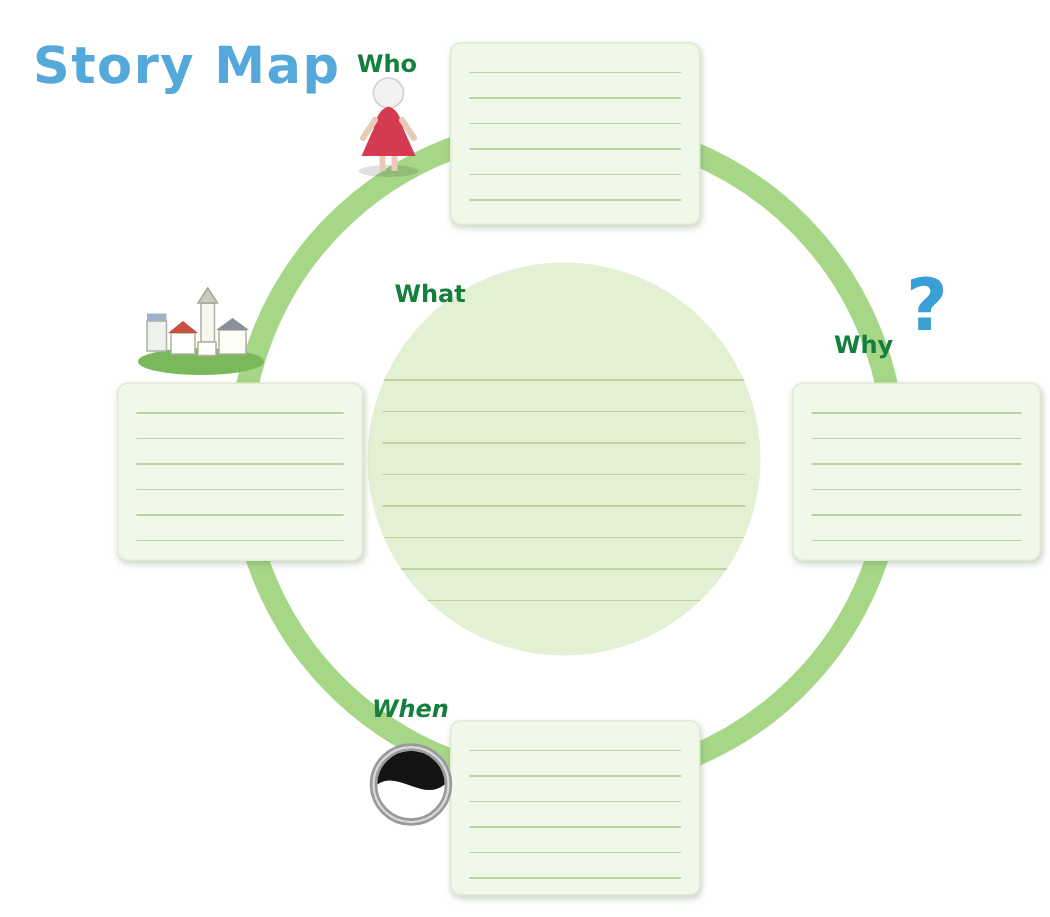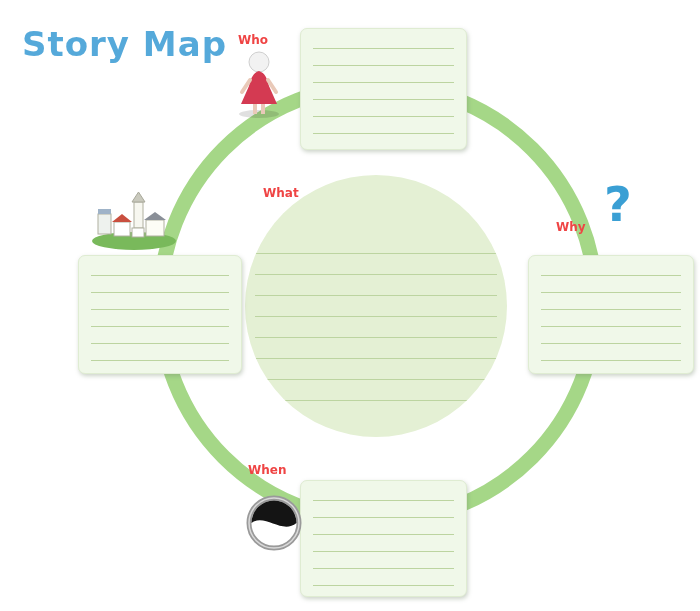--- a/index.html
+++ b/index.html
@@ -15,27 +15,27 @@
   .center-circle {
     position:absolute; left:245px; top:175px; width:262px; height:262px;
     border-radius:50%; background:#e4f0d4; z-index:2; overflow:hidden;
   }
   .center-lines {
     position:absolute; left:10px; right:10px; top:58px; height:172px;
     background-image:repeating-linear-gradient(to bottom,
       transparent 0, transparent 20px, #bcd4a0 20px, #bcd4a0 21px);
   }
   .node-label {
-    position:absolute; font-size:12px; font-weight:bold; color:#ef4444; z-index:4;
+    position:absolute; font-size:16px; font-weight:bold; color:#15803d; z-index:4;
   }
   .what-label  { left:263px; top:186px; z-index:3; }
   .who-label   { left:238px; top:33px; }
   .where-label { left:24px;  top:226px; }
   .why-label   { left:556px; top:220px; }
-  .when-label  { left:248px; top:463px; }
+  .when-label  { left:248px; top:463px;font-style:italic; }
   .note {
     position:absolute; background:#f0f8e9; border:1px solid #dfecd2;
     border-radius:7px; box-shadow:1px 2px 4px rgba(110,130,100,0.35); z-index:3;
   }
   .note-lines {
     position:absolute; left:12px; right:12px; top:3px; bottom:6px;
     background-image:repeating-linear-gradient(to bottom,
       transparent 0, transparent 16px, #bcd4a0 16px, #bcd4a0 17px);
   }
   .note-who   { left:300px; top:28px;  width:165px; height:120px; }

